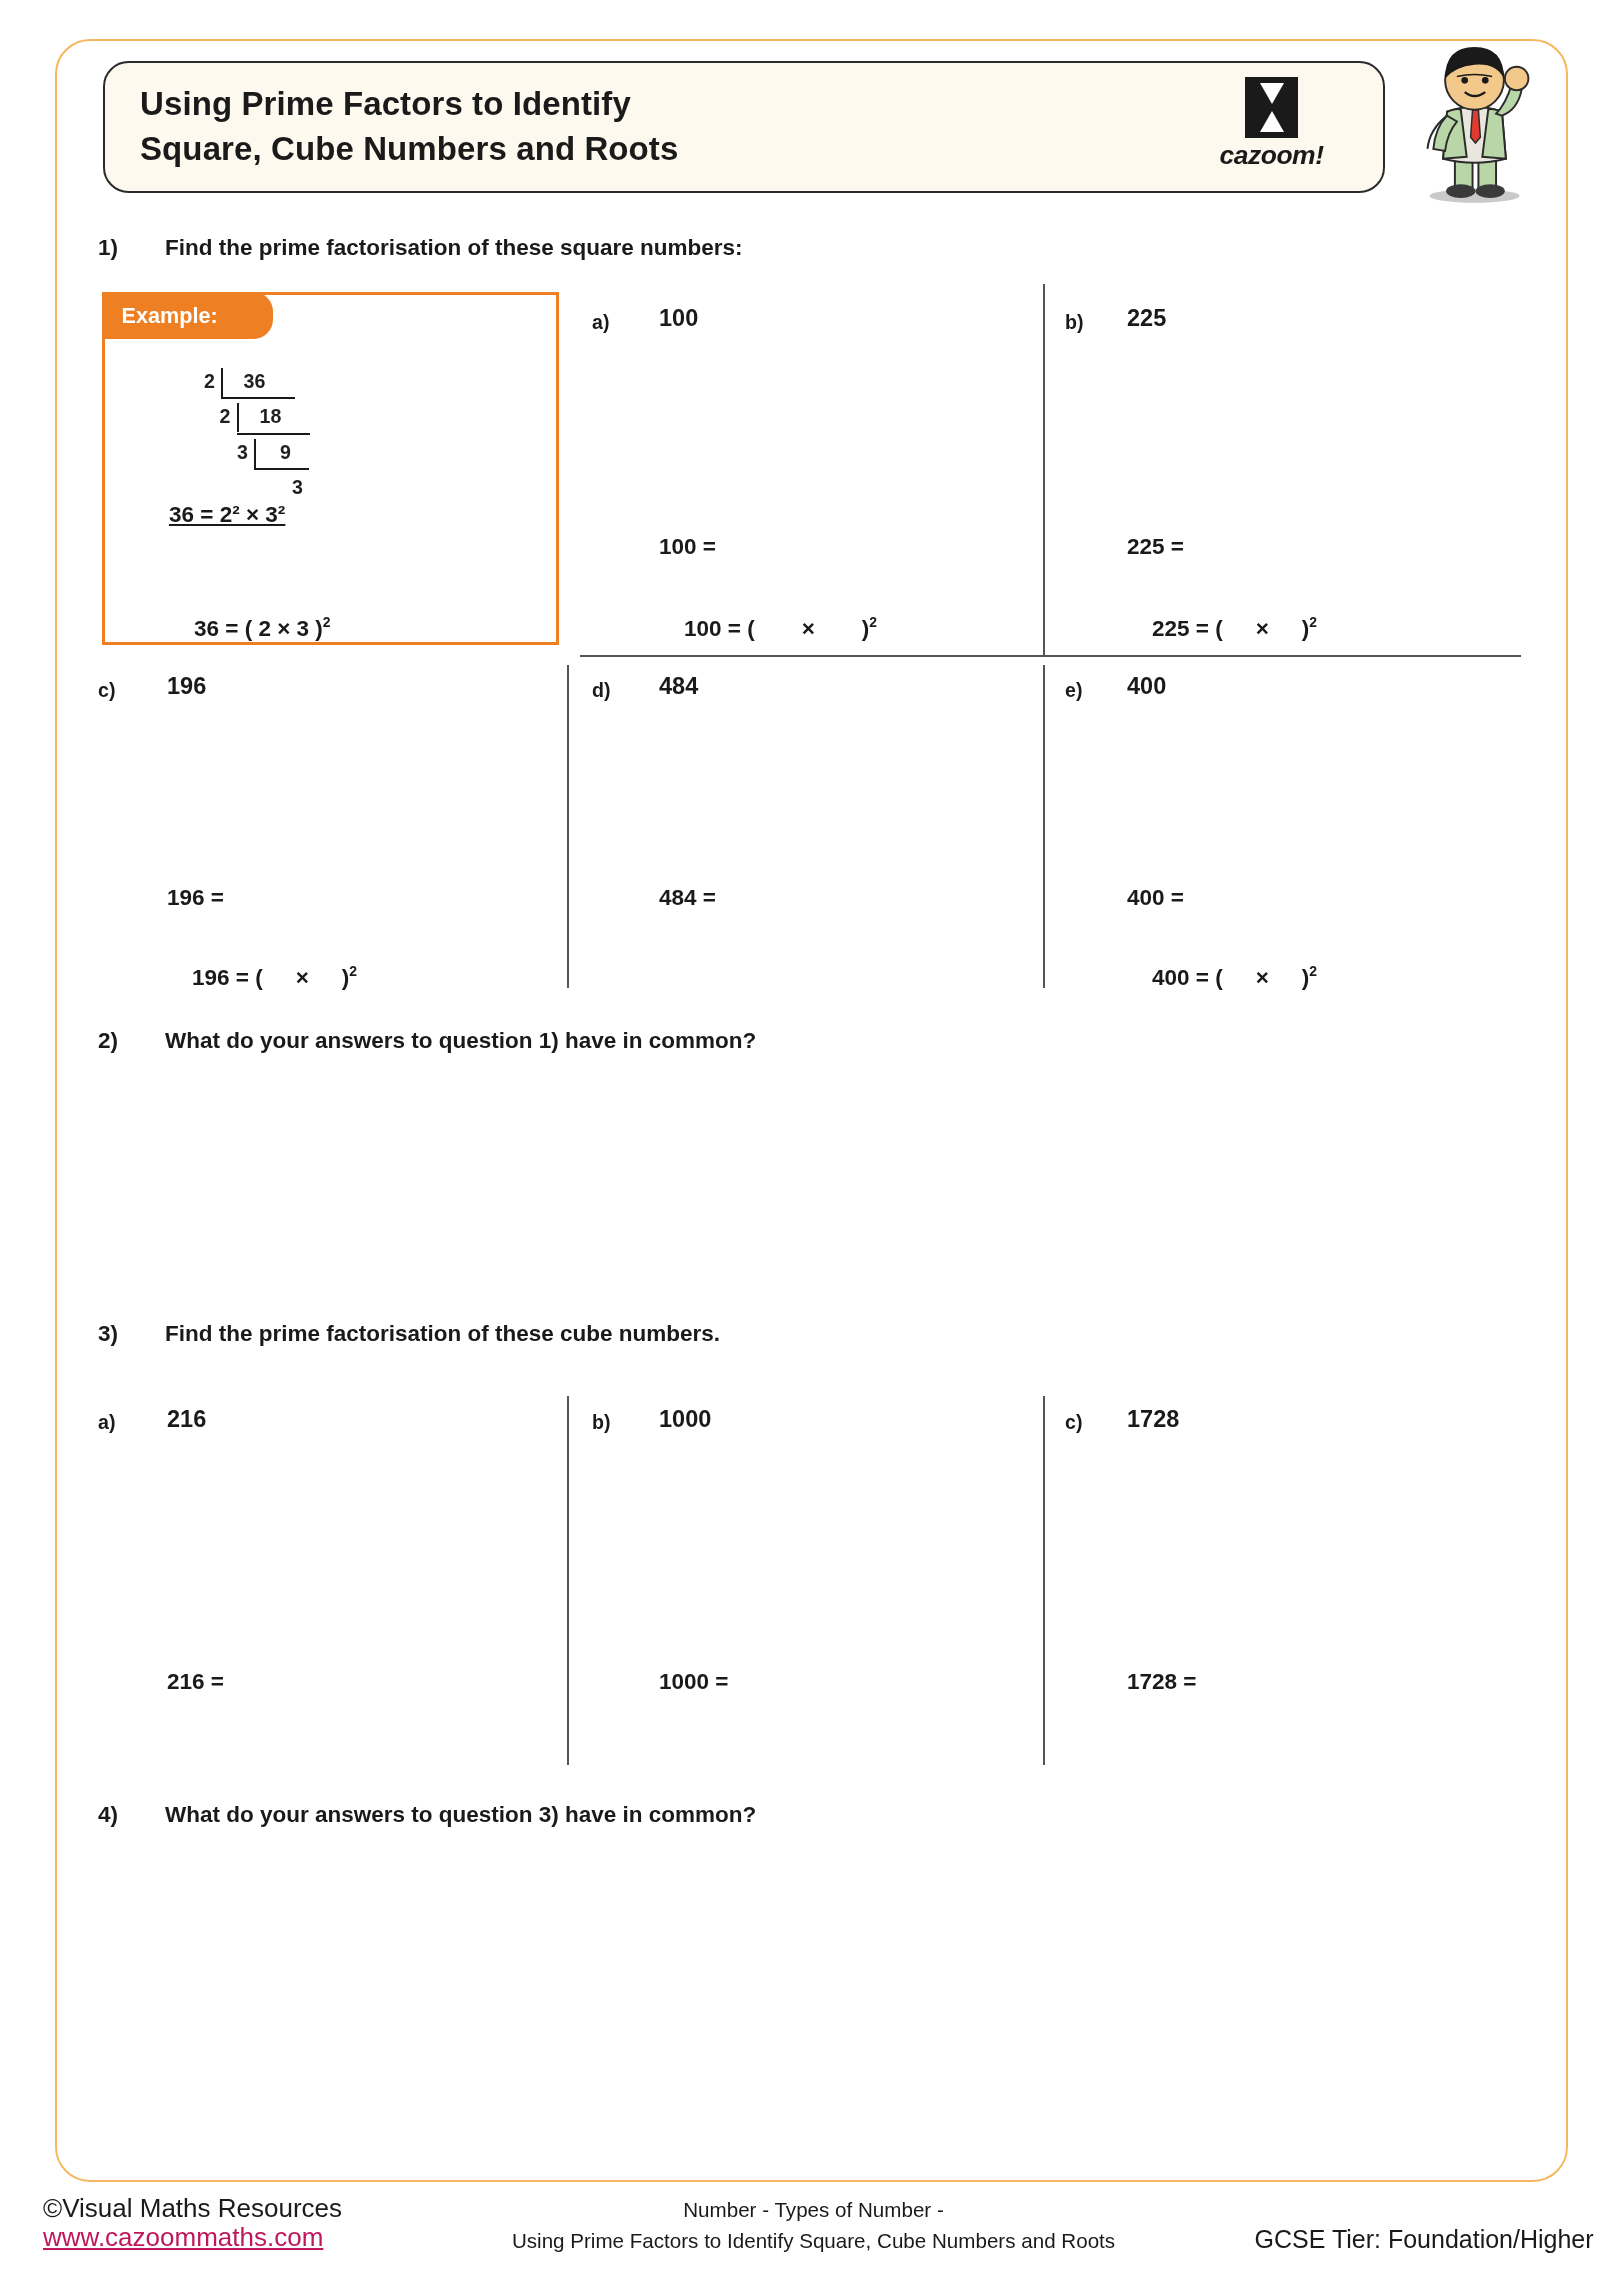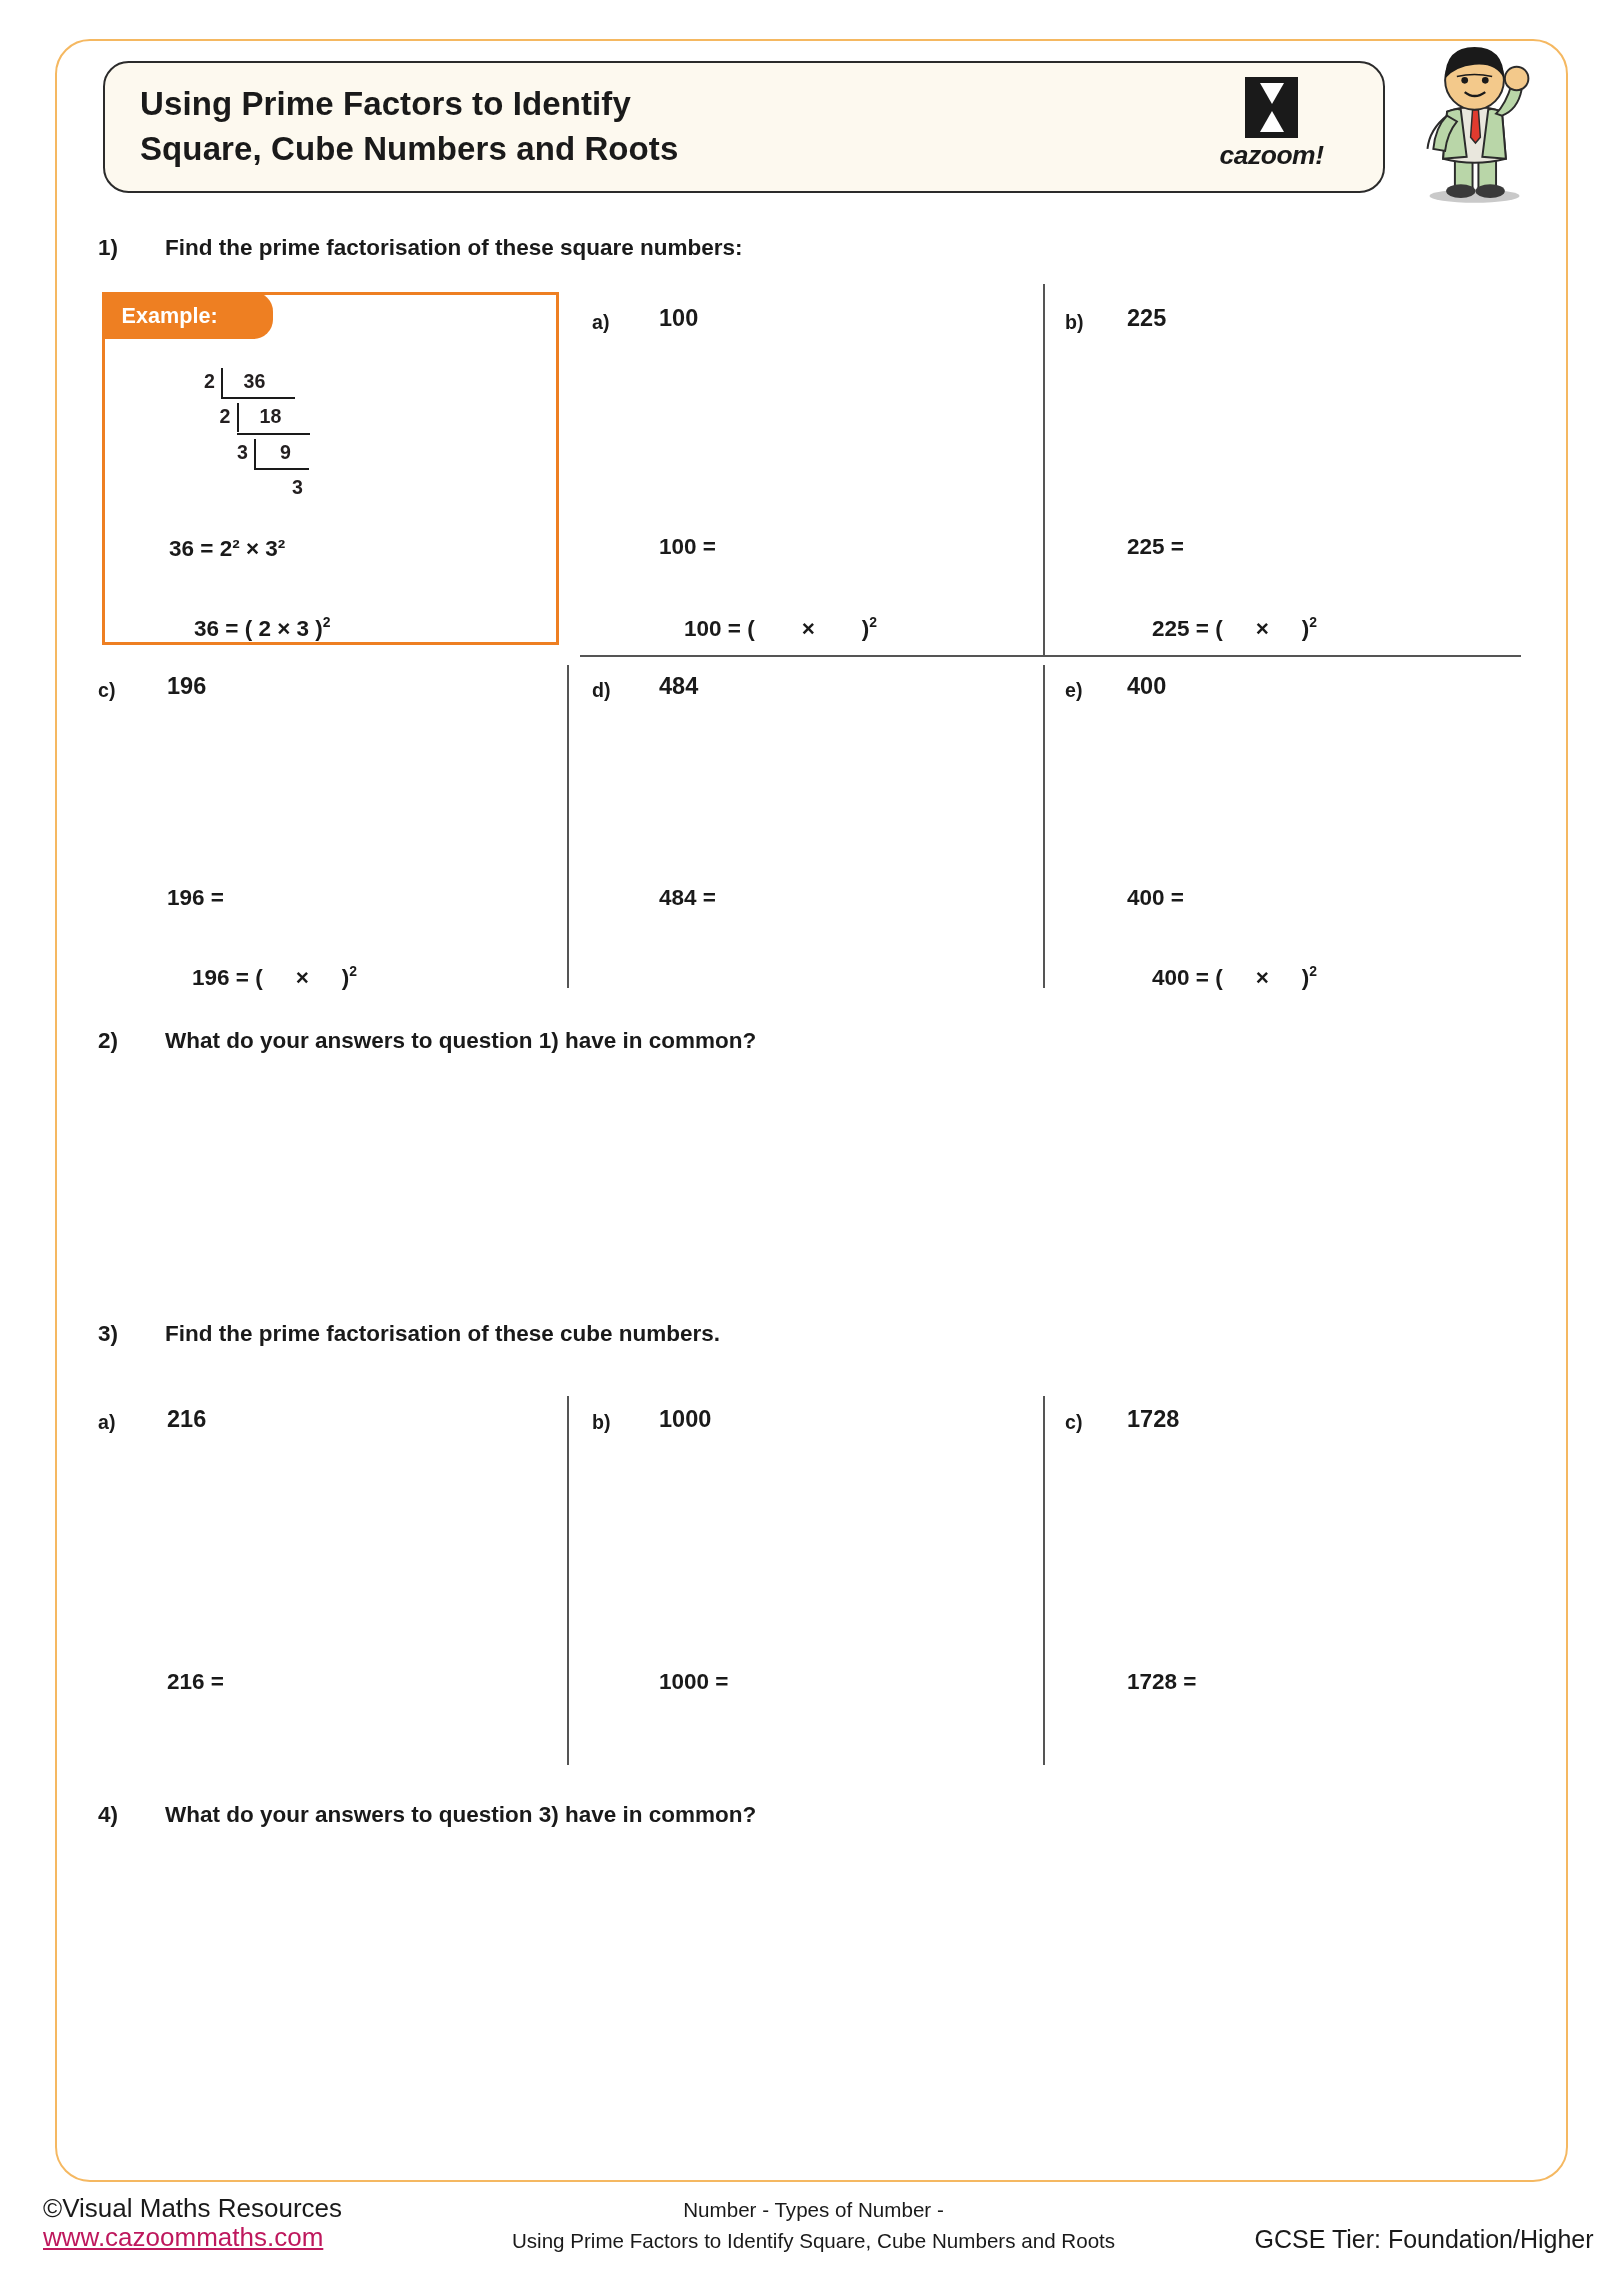--- a/index.html
+++ b/index.html
@@ -324,21 +324,21 @@
     <div class="quot" style="left:82px; top:71px;">9</div>
     <div class="quot" style="left:94px; top:106px;">3</div>
     <div class="lad-v" style="left:47px; top:-2px; height:29px;"></div>
     <div class="lad-h" style="left:47px; top:27.4px; width:74px;"></div>
     <div class="lad-v" style="left:63px; top:33px; height:29px;"></div>
     <div class="lad-h" style="left:63px; top:63px; width:73px;"></div>
     <div class="lad-v" style="left:80px; top:69px; height:29px;"></div>
     <div class="lad-h" style="left:80px; top:98px; width:55px;"></div>
   </div>
 
-  <div class="ans-line" style="left:169px; top:536px;">36 = 2² × 3²</div>
+  <div class="ans-line" style="left:169px; top:502px;text-decoration:underline;">36 = 2² × 3²</div>
   <div class="ans-line" style="left:169px; top:588px;">
     <span>36 = ( 2 × 3 )</span><sup>2</sup>
   </div>
 
   <div class="part-label" style="left:592px; top:311px;">a)</div>
   <div class="part-num" style="left:659px; top:305px;">100</div>
   <div class="ans-line" style="left:659px; top:534px;">100 =</div>
   <div class="ans-line" style="left:659px; top:588px;">
     <span>100 = (</span><span style="display:inline-block;width:47px;"></span><span>×</span><span style="display:inline-block;width:47px;"></span><span>)</span><sup>2</sup>
   </div>

